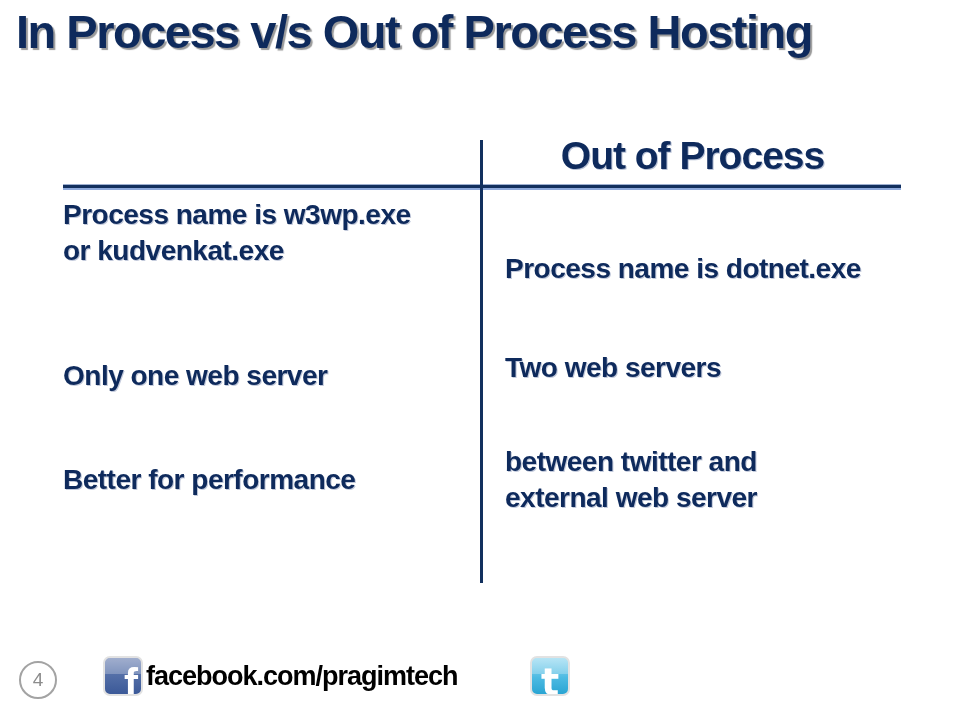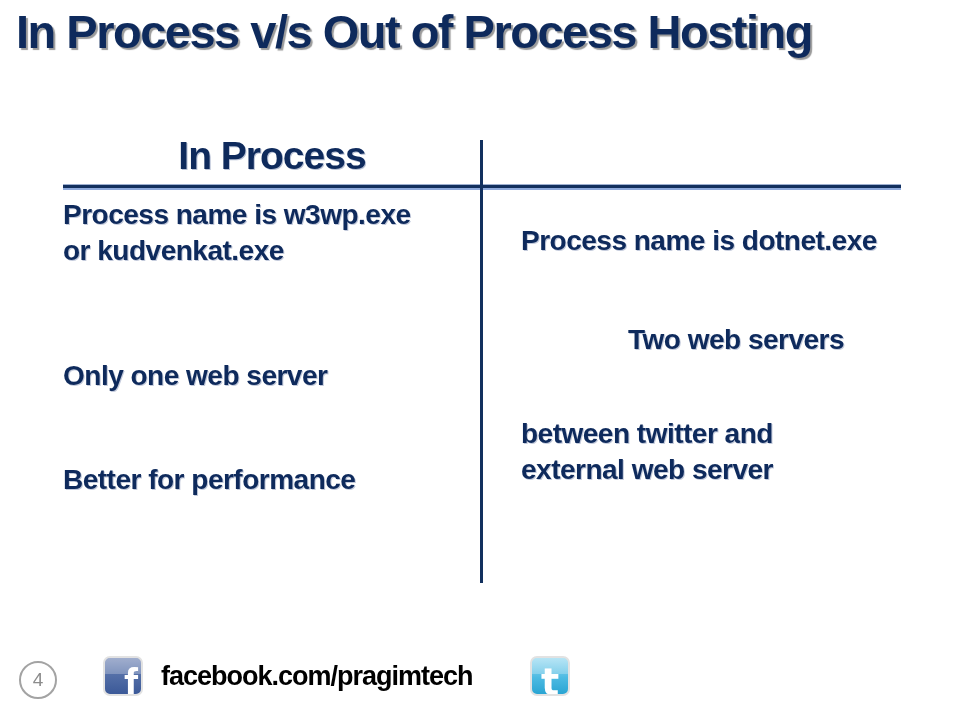--- a/index.html
+++ b/index.html
@@ -33,21 +33,21 @@
     position:absolute;left:480px;top:140px;width:3px;height:443px;
     background:#12305E;
   }
   .cell{
     position:absolute;
     font-size:28px;font-weight:bold;letter-spacing:-0.5px;
     color:#0E2A5C;line-height:36px;
     text-shadow:1px 1px 0 #c3cadb;
   }
   .cell.l{ left:63px; width:398px; }
-  .cell.r{ text-align:left; left:521px; width:430px; }
+  .cell.r{ text-align:left; left:505px; width:430px;margin-top:28px; }
   .cell span{display:block;}
   .page-badge{
     position:absolute;left:19px;top:661px;width:34px;height:34px;
     border:2px solid #a3a3a3;border-radius:50%;
     color:#8c8c8c;font-size:19px;line-height:34px;text-align:center;
     box-sizing:content-box;
   }
   .social{position:absolute;top:654px;height:44px;display:flex;align-items:center;}
   .social.fb{left:103px;}
   .social.tw{left:530px;}
@@ -66,47 +66,47 @@
     color:#ffffff;font-size:42px;font-weight:bold;line-height:1;
     font-family:"Liberation Sans", sans-serif;
   }
   .tw-t{
     position:absolute;left:0;right:0;bottom:-7px;text-align:center;
     color:#ffffff;font-size:38px;font-weight:bold;line-height:1;
     font-family:"DejaVu Sans", sans-serif;
   }
   .social-text{
     font-size:27px;font-weight:bold;letter-spacing:-1px;
-    color:#000000;margin-left:18px;white-space:nowrap;
+    color:#000000;margin-left:3px;white-space:nowrap;
   }
 </style>
 </head>
 <body>
 
 <div class="slide">
 
   <div class="title">In Process v/s Out of Process Hosting</div>
 
-  <div class="col-header left">In Process</div>
+  <div class="col-header right">Out of Process</div>
 
   <div class="header-rule"></div>
   <div class="v-rule"></div>
 
   <div class="cell l" style="top:197px;">
     <span>Process name is w3wp.exe</span>
     <span>or kudvenkat.exe</span>
   </div>
   <div class="cell r" style="top:223px;">
     <span>Process name is dotnet.exe</span>
   </div>
 
   <div class="cell l" style="top:322px;margin-top:36px;">
     <span>Only one web server</span>
   </div>
-  <div class="cell r" style="top:322px;text-align:center;">
+  <div class="cell r" style="top:322px;">
     <span>Two web servers</span>
   </div>
 
   <div class="cell l" style="top:462px;">
     <span>Better for performance</span>
   </div>
   <div class="cell r" style="top:416px;">
     <span>between twitter and</span>
     <span>external web server</span>
   </div>

